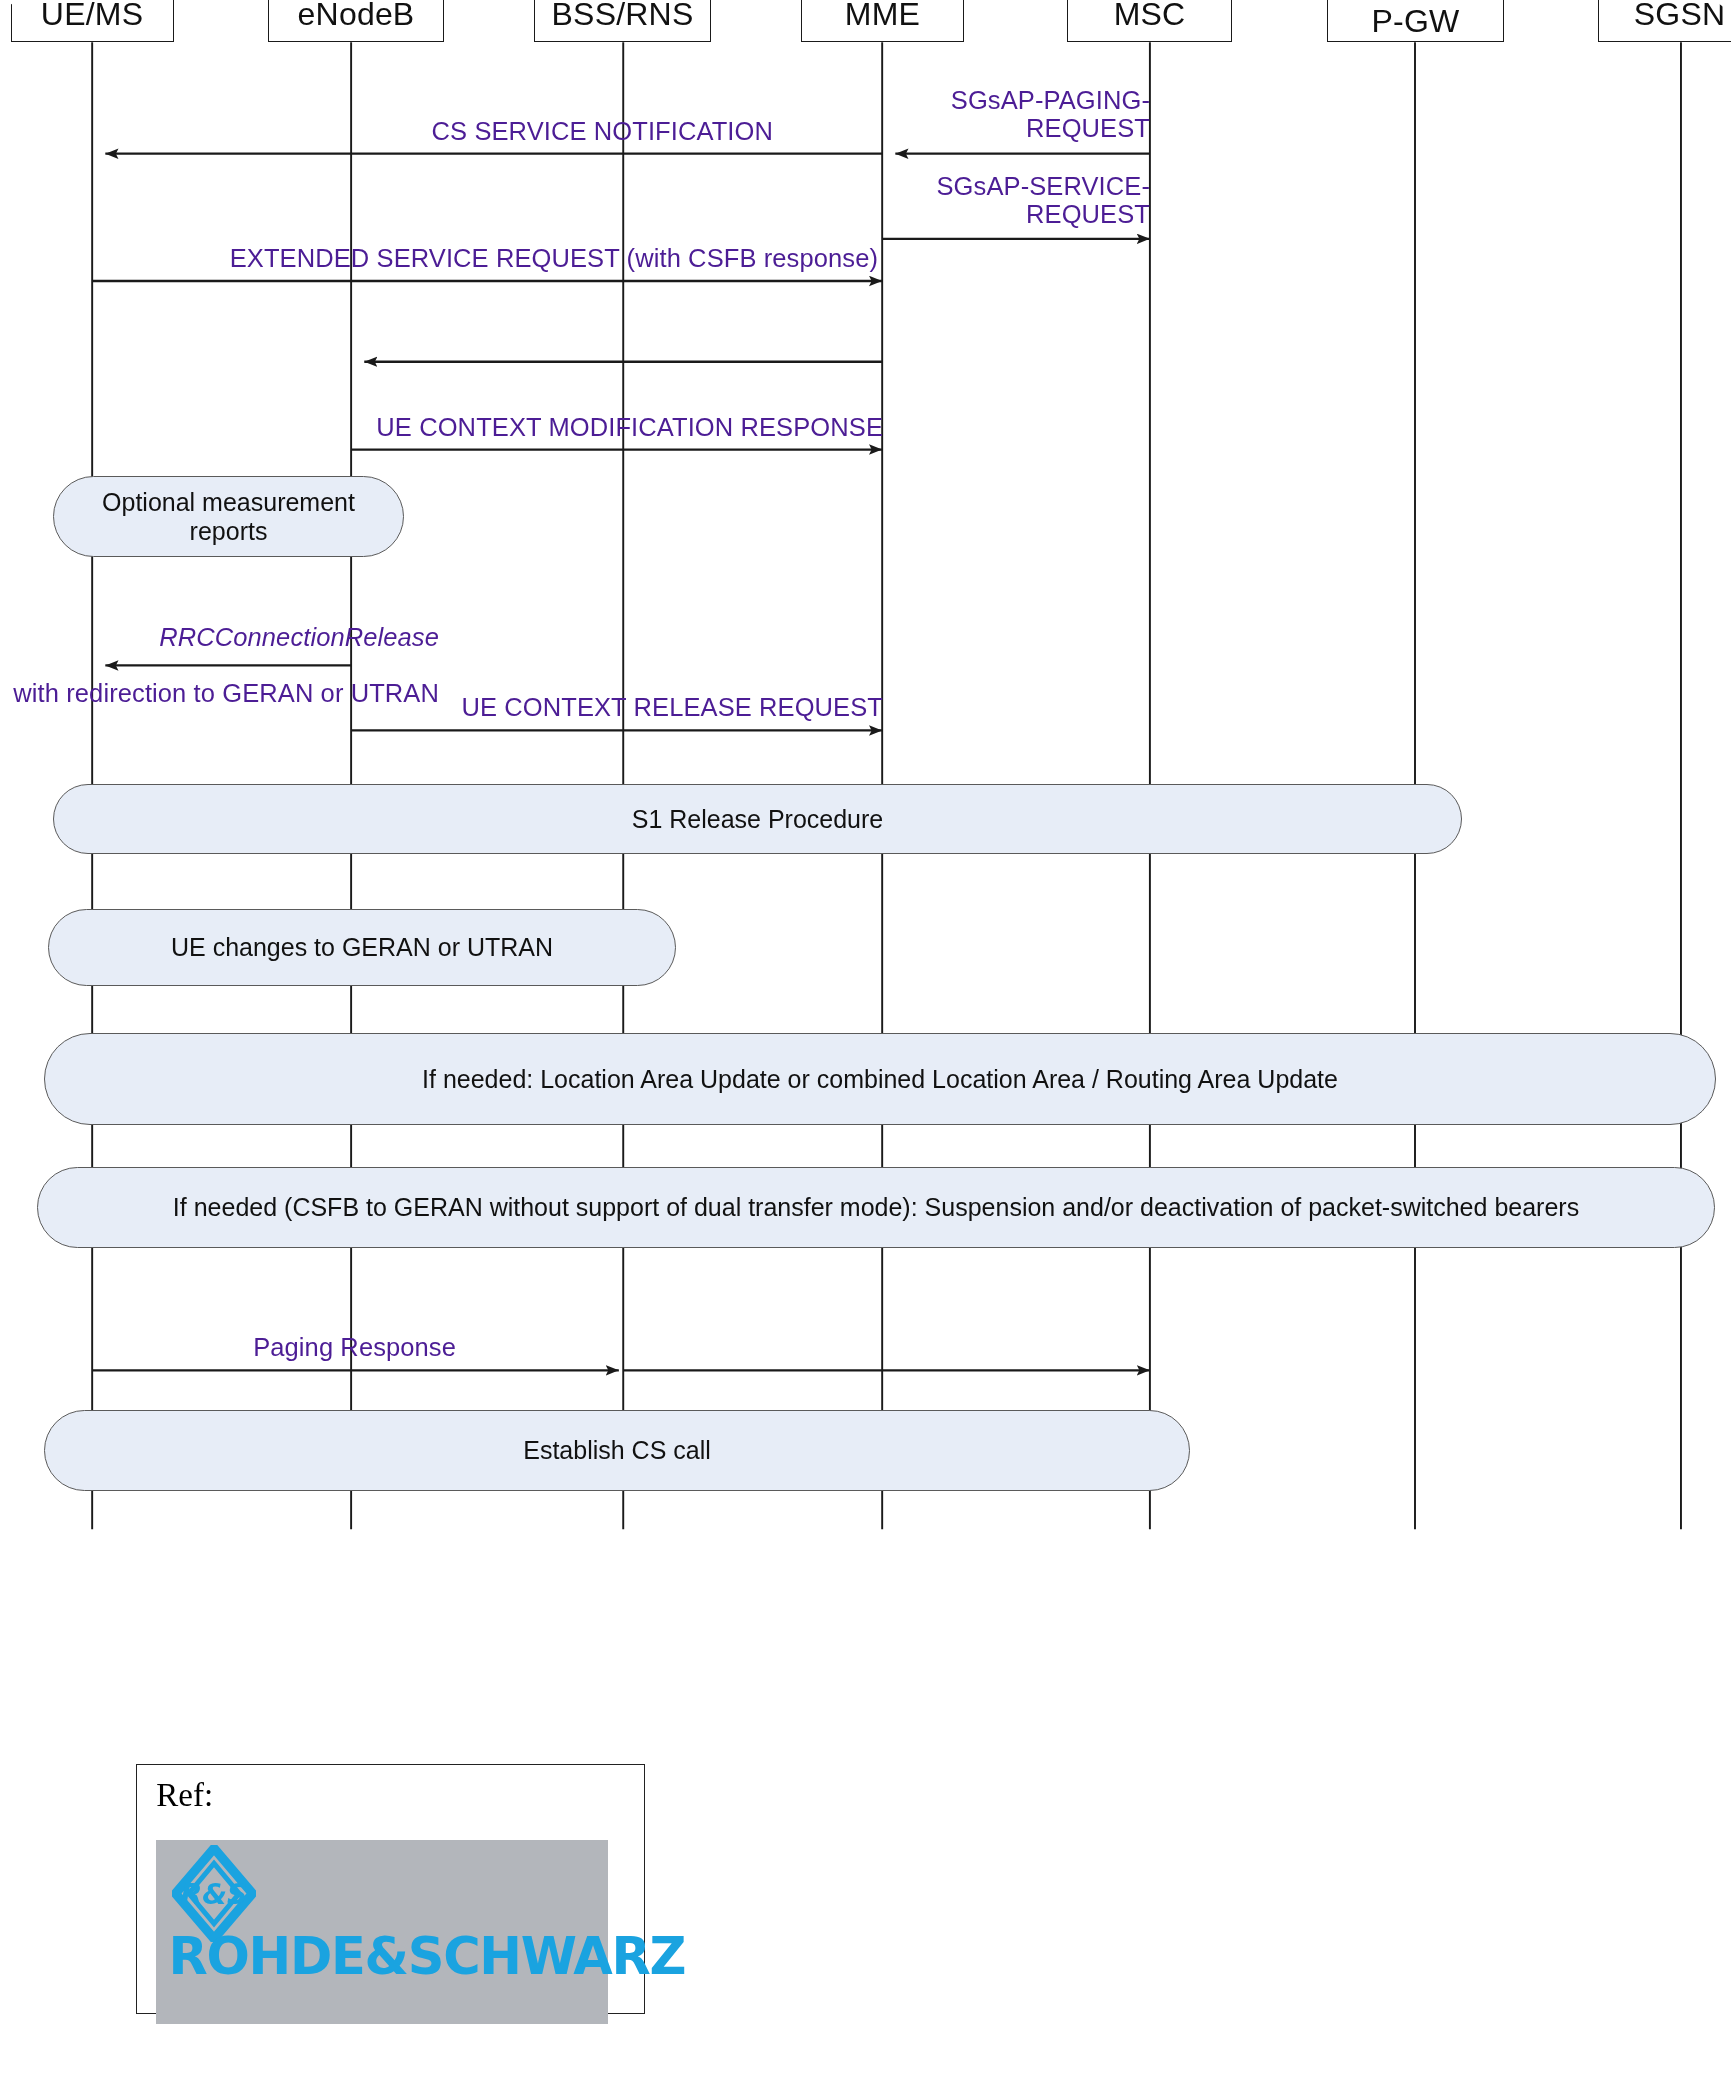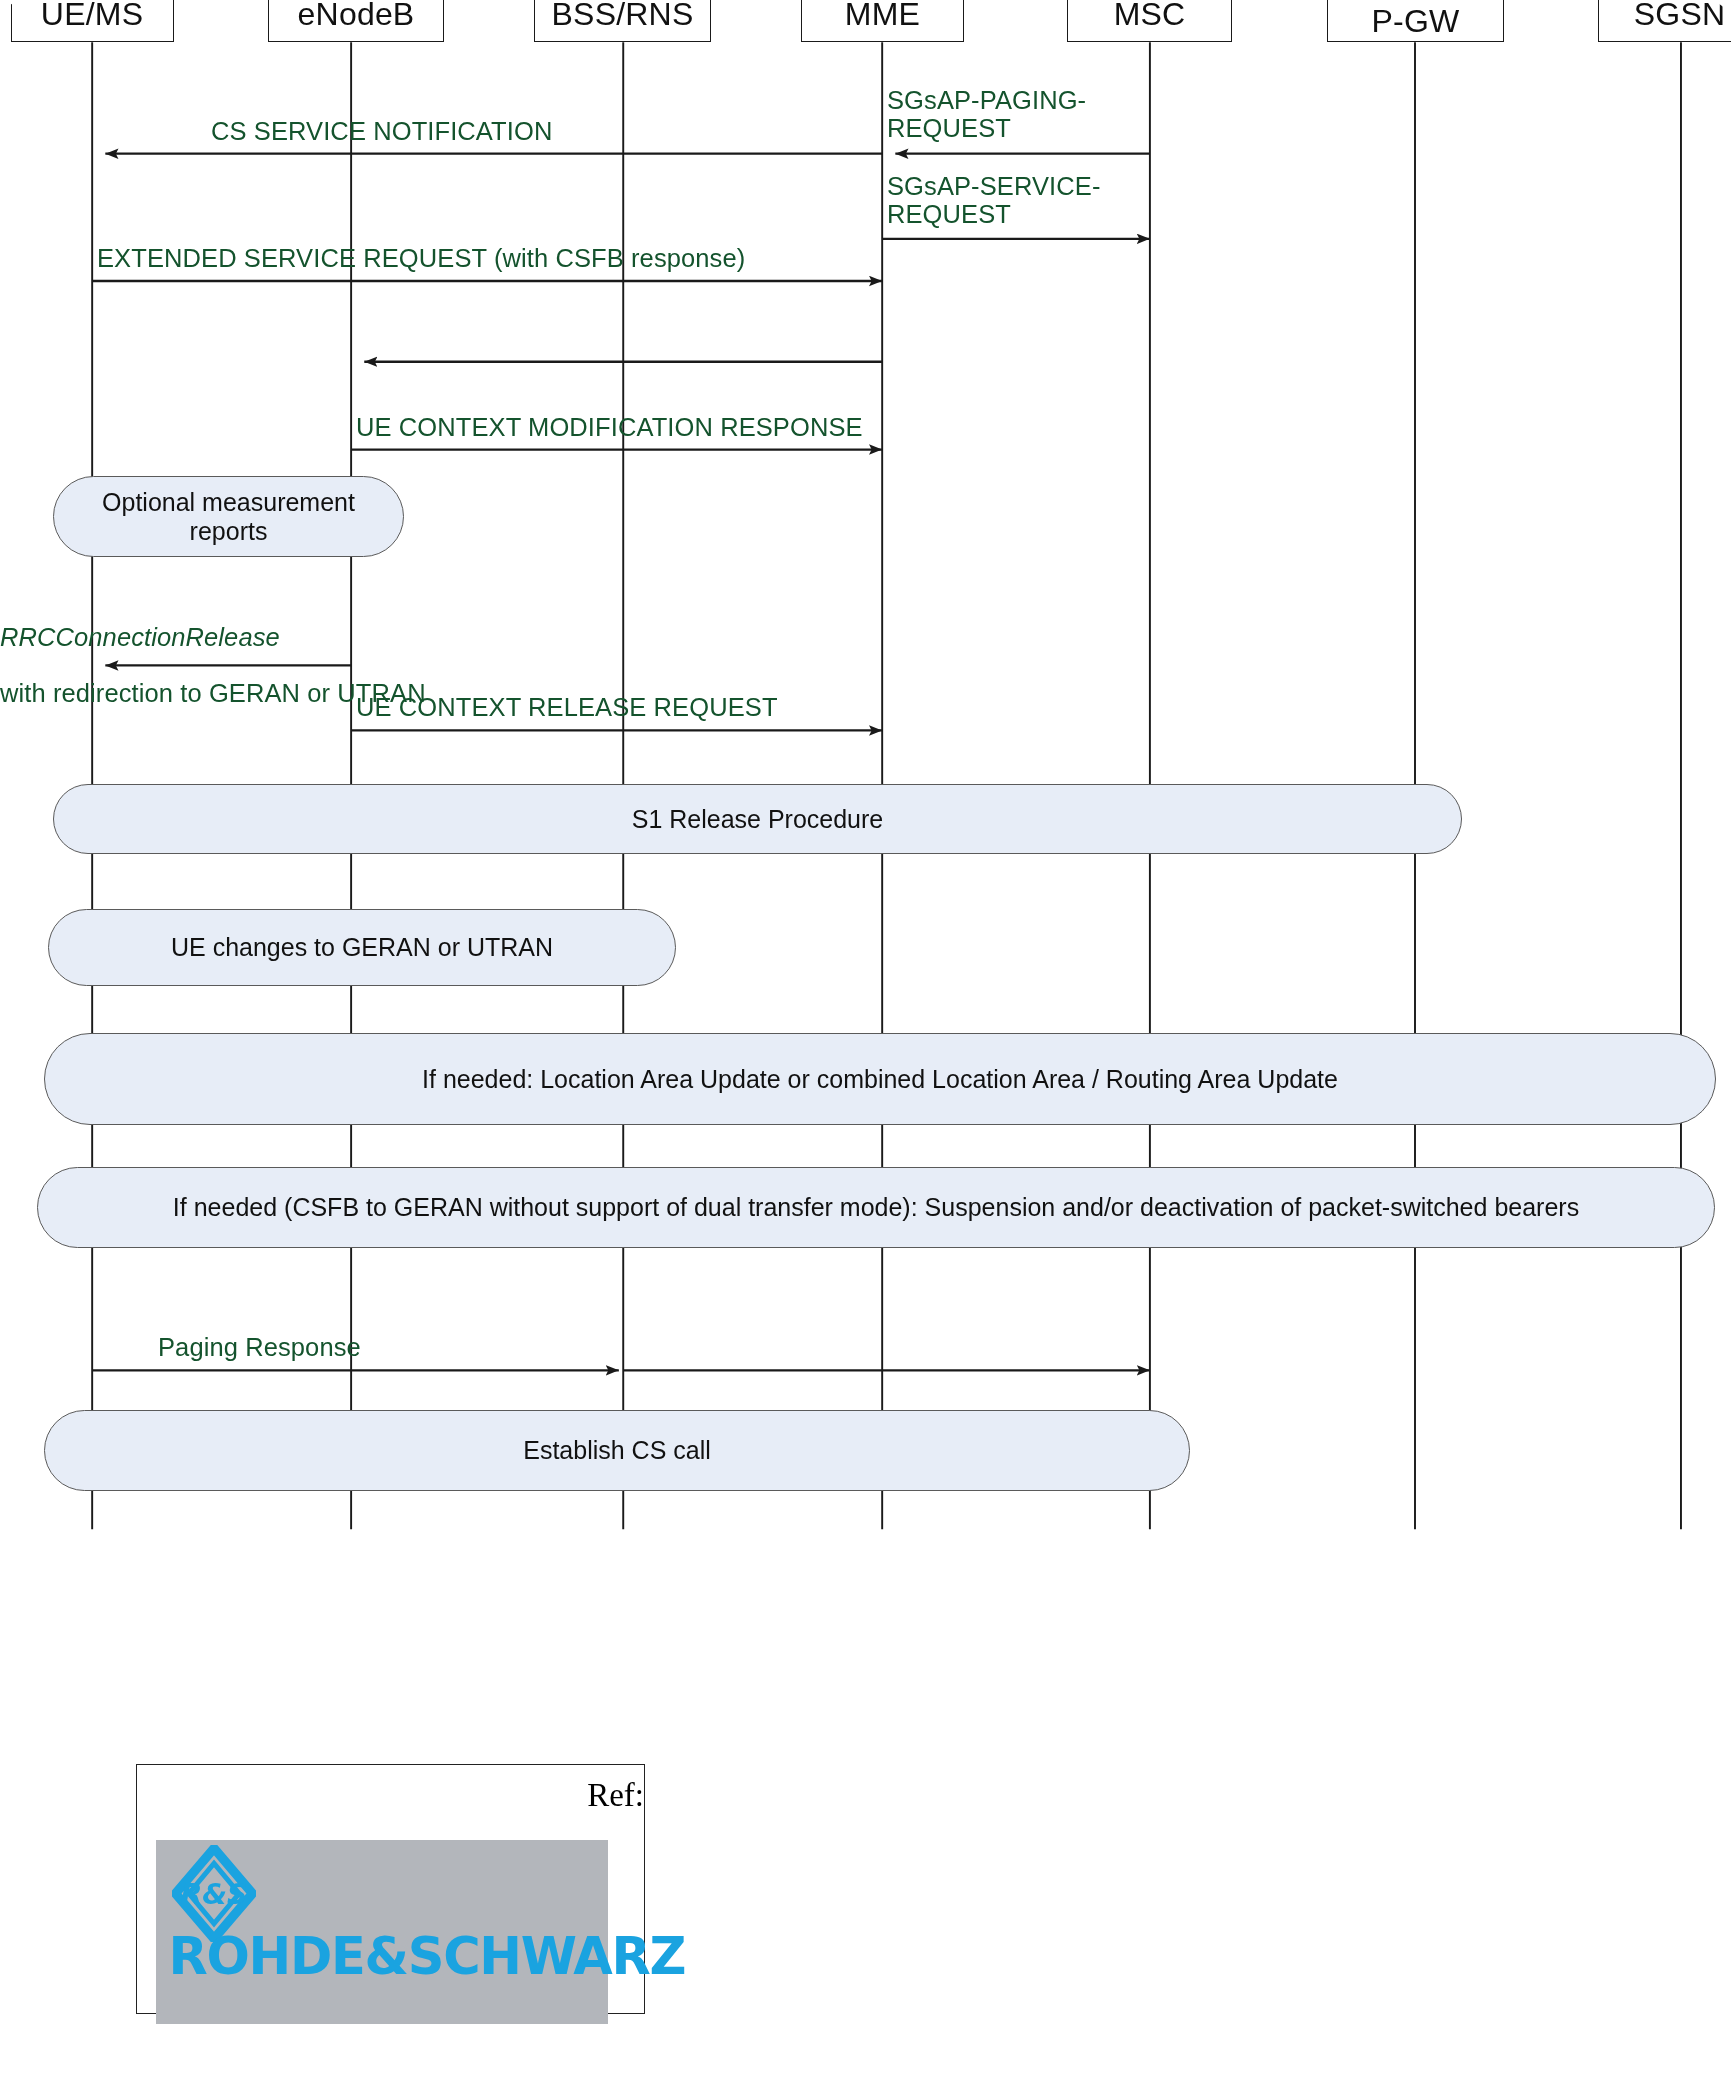--- a/index.html
+++ b/index.html
@@ -40,23 +40,23 @@
     letter-spacing: 0.2px;
     color: #111111;
   }
   .lane-label {
     display: block;
     white-space: pre-line;
   }
   .msg-label {
     position: absolute;
     font-size: 25.5px;
-    color: #14532d;
+    color: #4c1d95;
     white-space: pre-line;
-    text-align: left;
+    text-align: right;
     line-height: 1.12;
     letter-spacing: 0.1px;
   }
   .msg-label.two-line { line-height: 1.1; }
   .msg-label .ital { font-style: italic; }
   .proc-box {
     position: absolute;
     box-sizing: border-box;
     background: #e7edf7;
     border: 1.8px solid #5a5a5a;
@@ -221,21 +221,21 @@
   <div class="proc-box" style="left:53px; top:784px; width:1409px; height:70px;">S1 Release Procedure</div>
 
   <div class="proc-box" style="left:48px; top:909px; width:628px; height:77px;">UE changes to GERAN or UTRAN</div>
 
   <div class="proc-box" style="left:44px; top:1033px; width:1672px; height:92px;">If needed: Location Area Update or combined Location Area / Routing Area Update</div>
 
   <div class="proc-box" style="left:37px; top:1167px; width:1678px; height:81px;">If needed (CSFB to GERAN without support of dual transfer mode): Suspension and/or deactivation of packet-switched bearers</div>
 
   <div class="proc-box" style="left:44px; top:1410px; width:1146px; height:81px;">Establish CS call</div>
 
-  <div class="ref-box" style="left:136px; top:1764px; width:509px; height:250px;text-align:right;">
+  <div class="ref-box" style="left:136px; top:1764px; width:509px; height:250px;">
     <div class="ref-title">Ref:</div>
 
     <div class="logo">
       <svg class="logo-mark" viewBox="0 0 100 116" xmlns="http://www.w3.org/2000/svg">
         <polygon points="50,4 96,58 50,112 4,58" fill="none" stroke="#1aa3e0" stroke-width="11"></polygon>
         <polygon points="50,22 80,58 50,94 20,58" fill="none" stroke="#1aa3e0" stroke-width="6"></polygon>
         <text x="50" y="70" text-anchor="middle" font-family="DejaVu Sans, sans-serif" font-size="34" font-weight="bold" font-style="italic" fill="#1aa3e0">R&amp;S</text>
       </svg>
       <div class="logo-word">ROHDE&amp;SCHWARZ</div>
     </div>

